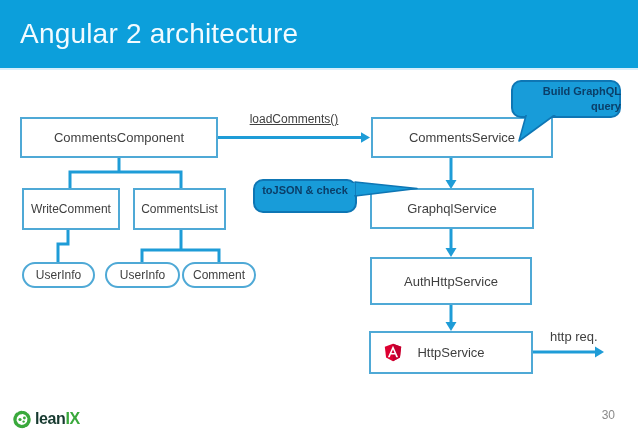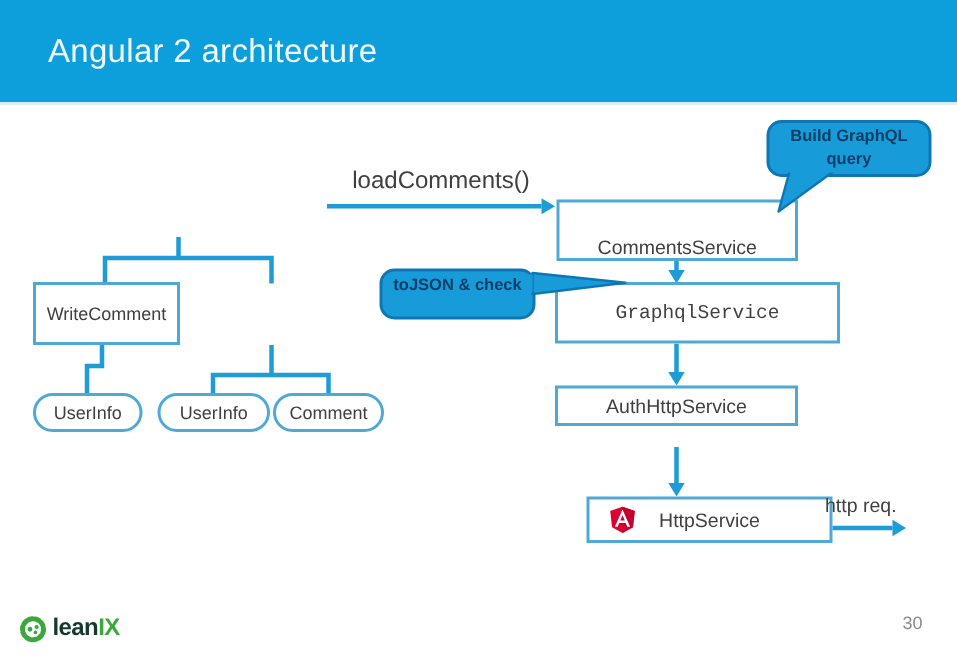--- a/index.html
+++ b/index.html
@@ -3,55 +3,55 @@
 <meta charset="utf-8">
 <style>
   html,body{margin:0;padding:0;background:#fff;}
   body{width:638px;height:442px;overflow:hidden;font-family:"Liberation Sans",sans-serif;}
   .slide{position:relative;width:638px;height:442px;background:#fff;overflow:hidden;}
 
   
   .titlebar{position:absolute;left:0;top:0;width:638px;height:70px;
     background:var(--header-bg,#0C9FDB);z-index:5;display:flex;align-items:center;
     border-bottom:2px solid #d7eefb;box-sizing:border-box;}
-  .titlebar h1{margin:0 0 0 32px;font-size:22px;font-weight:300;letter-spacing:.2px;
+  .titlebar h1{margin:0 0 0 20px;font-size:28px;font-weight:300;letter-spacing:.2px;
     color:#F2FBFF;}
 
   
   .wires{position:absolute;left:0;top:0;z-index:1;pointer-events:none;}
 
   
   .node{position:absolute;background:#fff;border:2px solid var(--box-border,#4FA9D6);
     box-sizing:border-box;display:flex;align-items:center;justify-content:center;
     color:var(--box-text,#3F3F3F);z-index:2;}
   .node.big{font-size:13px;}
   .node.mid{font-size:12px;}
   .node.sm{font-size:12px;border-radius:13px;}
   .b0{left:20px;top:117px;width:198px;height:41px;}
-  .b1{left:371px;top:133px;width:161px;height:41px;align-items:flex-end;}
+  .b1{left:371px;top:117px;width:182px;height:41px;}
   .b2{left:22px;top:188px;width:98px;height:42px;}
   .b3{left:133px;top:188px;width:93px;height:42px;}
-  .b4{left:370px;top:188px;width:190px;height:41px;font-family:Liberation Mono, monospace;}
+  .b4{left:370px;top:188px;width:164px;height:41px;}
   .b5{left:22px;top:262px;width:73px;height:26px;}
   .b6{left:105px;top:262px;width:75px;height:26px;}
   .b7{left:182px;top:262px;width:74px;height:26px;}
-  .b8{left:370px;top:257px;width:162px;height:27px;}
-  .b9{left:391px;top:331px;width:164px;height:31px;}
+  .b8{left:370px;top:257px;width:162px;height:48px;}
+  .b9{left:369px;top:331px;width:164px;height:43px;}
   .ng-logo{position:absolute;left:11px;top:50%;transform:translateY(-50%);width:22px;height:24px;}
 
   
   .edge-label{position:absolute;color:var(--label-text,#404040);z-index:2;}
-  .lbl-load{left:218px;top:112px;width:152px;text-align:center;font-size:16px;}
+  .lbl-load{left:218px;top:112px;width:152px;text-align:center;font-size:12px;text-decoration:underline;}
   .lbl-http{left:538px;top:329px;font-size:13px;margin-left:12px;}
 
   
   .callouts{position:absolute;left:0;top:0;z-index:3;pointer-events:none;}
   .callout-text{position:absolute;z-index:4;text-align:center;font-size:11px;font-weight:bold;
     line-height:1.35;color:var(--callout-text,#0B3E68);}
-  .ct-build{left:511px;top:84px;width:110px;}
+  .ct-build{left:511px;top:84px;width:110px;text-align:right;}
   .ct-tojson{left:253px;top:183px;width:104px;}
 
   
   .brand{position:absolute;left:12px;top:409px;display:flex;align-items:center;gap:3px;z-index:2;}
   .brand-text{font-size:16px;font-weight:bold;letter-spacing:-0.4px;}
   .brand-lean{color:var(--leanix-dark,#16392F);}
   .brand-ix{color:var(--leanix-green,#3AA93C);}
   .page-num{position:absolute;right:23px;top:408px;font-size:12px;
     color:var(--page-number-gray,#8A8A8A);z-index:2;}
 </style>
@@ -79,25 +79,31 @@
     </g>
     <g fill="#1E9CD7" stroke="none">
       <polygon points="361,132.2 361,142.8 370,137.5"></polygon>
       <polygon points="445.5,180 456.5,180 451,189"></polygon>
       <polygon points="445.5,248 456.5,248 451,257"></polygon>
       <polygon points="445.5,322 456.5,322 451,331"></polygon>
       <polygon points="595,346.5 595,357.5 604,352"></polygon>
     </g>
   </svg>
 
+  <div class="node big b0">
+    <span>CommentsComponent</span>
+  </div>
   <div class="node big b1">
     <span>CommentsService</span>
   </div>
   <div class="node mid b2">
     <span>WriteComment</span>
+  </div>
+  <div class="node mid b3">
+    <span>CommentsList</span>
   </div>
   <div class="node big b4">
     <span>GraphqlService</span>
   </div>
   <div class="node sm b5">
     <span>UserInfo</span>
   </div>
   <div class="node sm b6">
     <span>UserInfo</span>
   </div>

